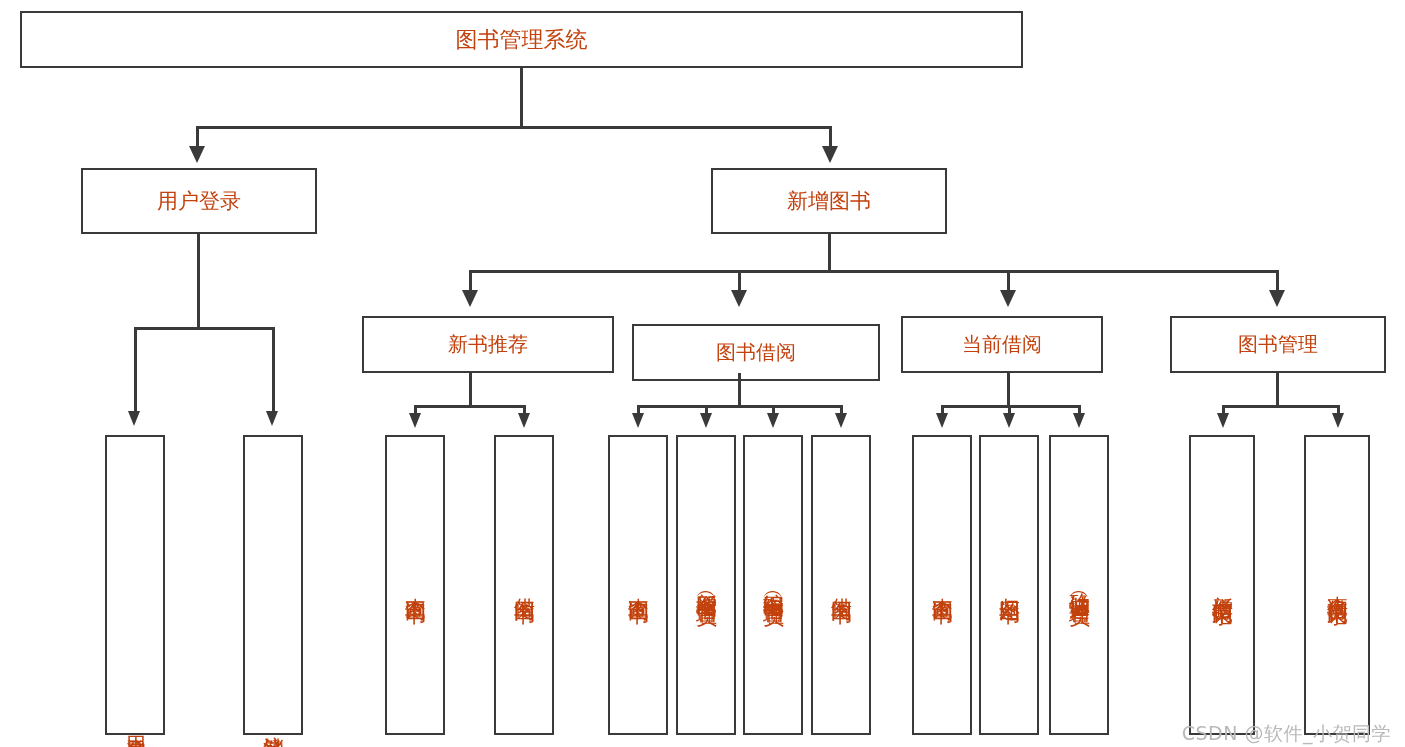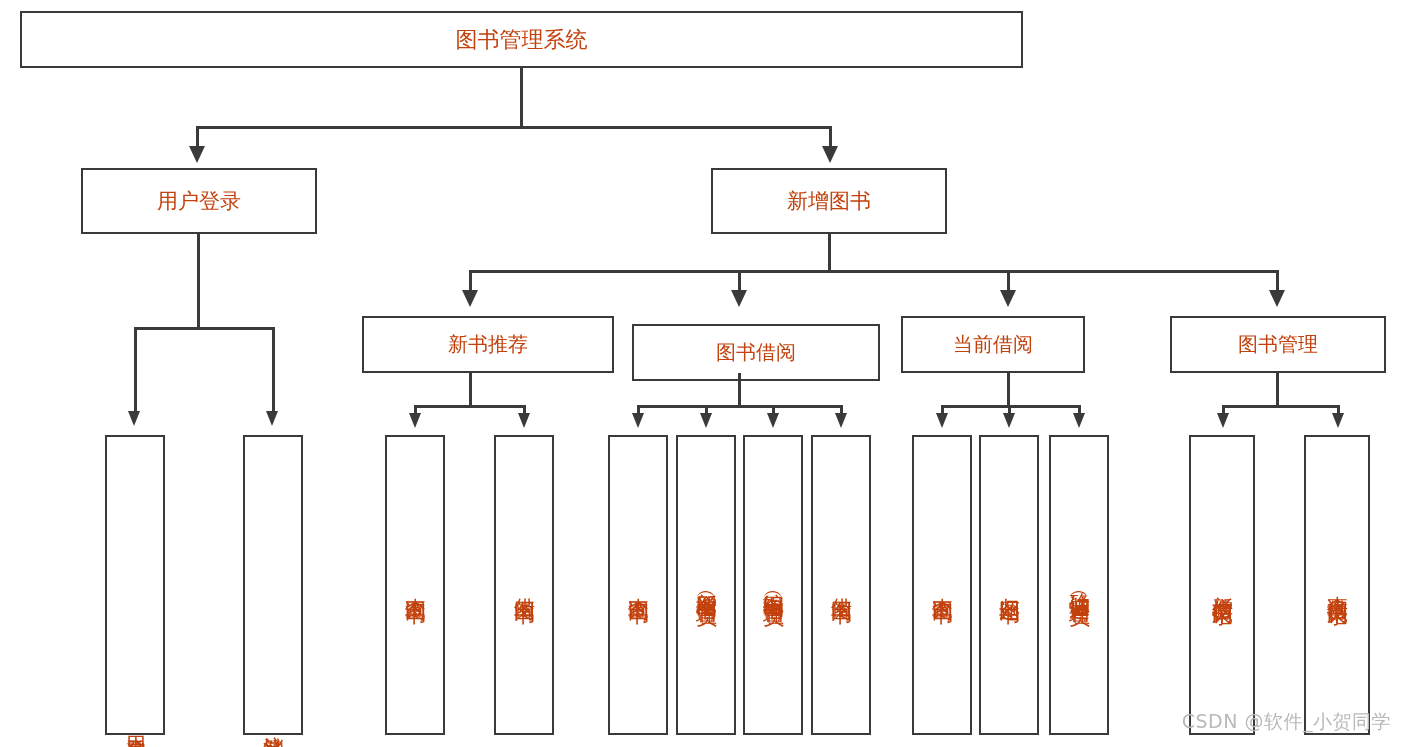--- a/index.html
+++ b/index.html
@@ -63,21 +63,21 @@
   }
   .arrow.small{
     border-left:6.5px solid transparent;
     border-right:6.5px solid transparent;
     border-top:15px solid #3a3a3a;
   }
   
   #watermark{
     position:absolute;
     right:14px;
-    bottom:12px;
+    bottom:0;
     font-size:19px;
     color:#b9b9b9;
     white-space:nowrap;
     letter-spacing:.5px;
   }
 </style>
 </head>
 <body>
 
 <div id="stage">
@@ -110,21 +110,21 @@
   <div class="vline" style="left:1276px; top:270px; height:22px;"></div>
   <div class="arrow" style="left:462px; top:290px;"></div>
   <div class="arrow" style="left:731px; top:290px;"></div>
   <div class="arrow" style="left:1000px; top:290px;"></div>
   <div class="arrow" style="left:1269px; top:290px;"></div>
 
   <div class="node lvl3" style="left:362px; top:316px; width:252px; height:57px;">新书推荐</div>
 
   <div class="node lvl3" style="left:632px; top:316px; width:248px; height:57px;margin-top:8px;">图书借阅</div>
 
-  <div class="node lvl3" style="left:901px; top:316px; width:184px; height:57px;">当前借阅</div>
+  <div class="node lvl3" style="left:901px; top:316px; width:202px; height:57px;">当前借阅</div>
 
   <div class="node lvl3" style="left:1170px; top:316px; width:216px; height:57px;">图书管理</div>
 
   <div class="vline" style="left:469px; top:373px; height:34px;"></div>
   <div class="hline" style="left:414px; top:405px; width:112px;"></div>
   <div class="vline" style="left:414px; top:405px; height:10px;"></div>
   <div class="vline" style="left:523px; top:405px; height:10px;"></div>
   <div class="arrow small" style="left:409px; top:413px;"></div>
   <div class="arrow small" style="left:518px; top:413px;"></div>
 

